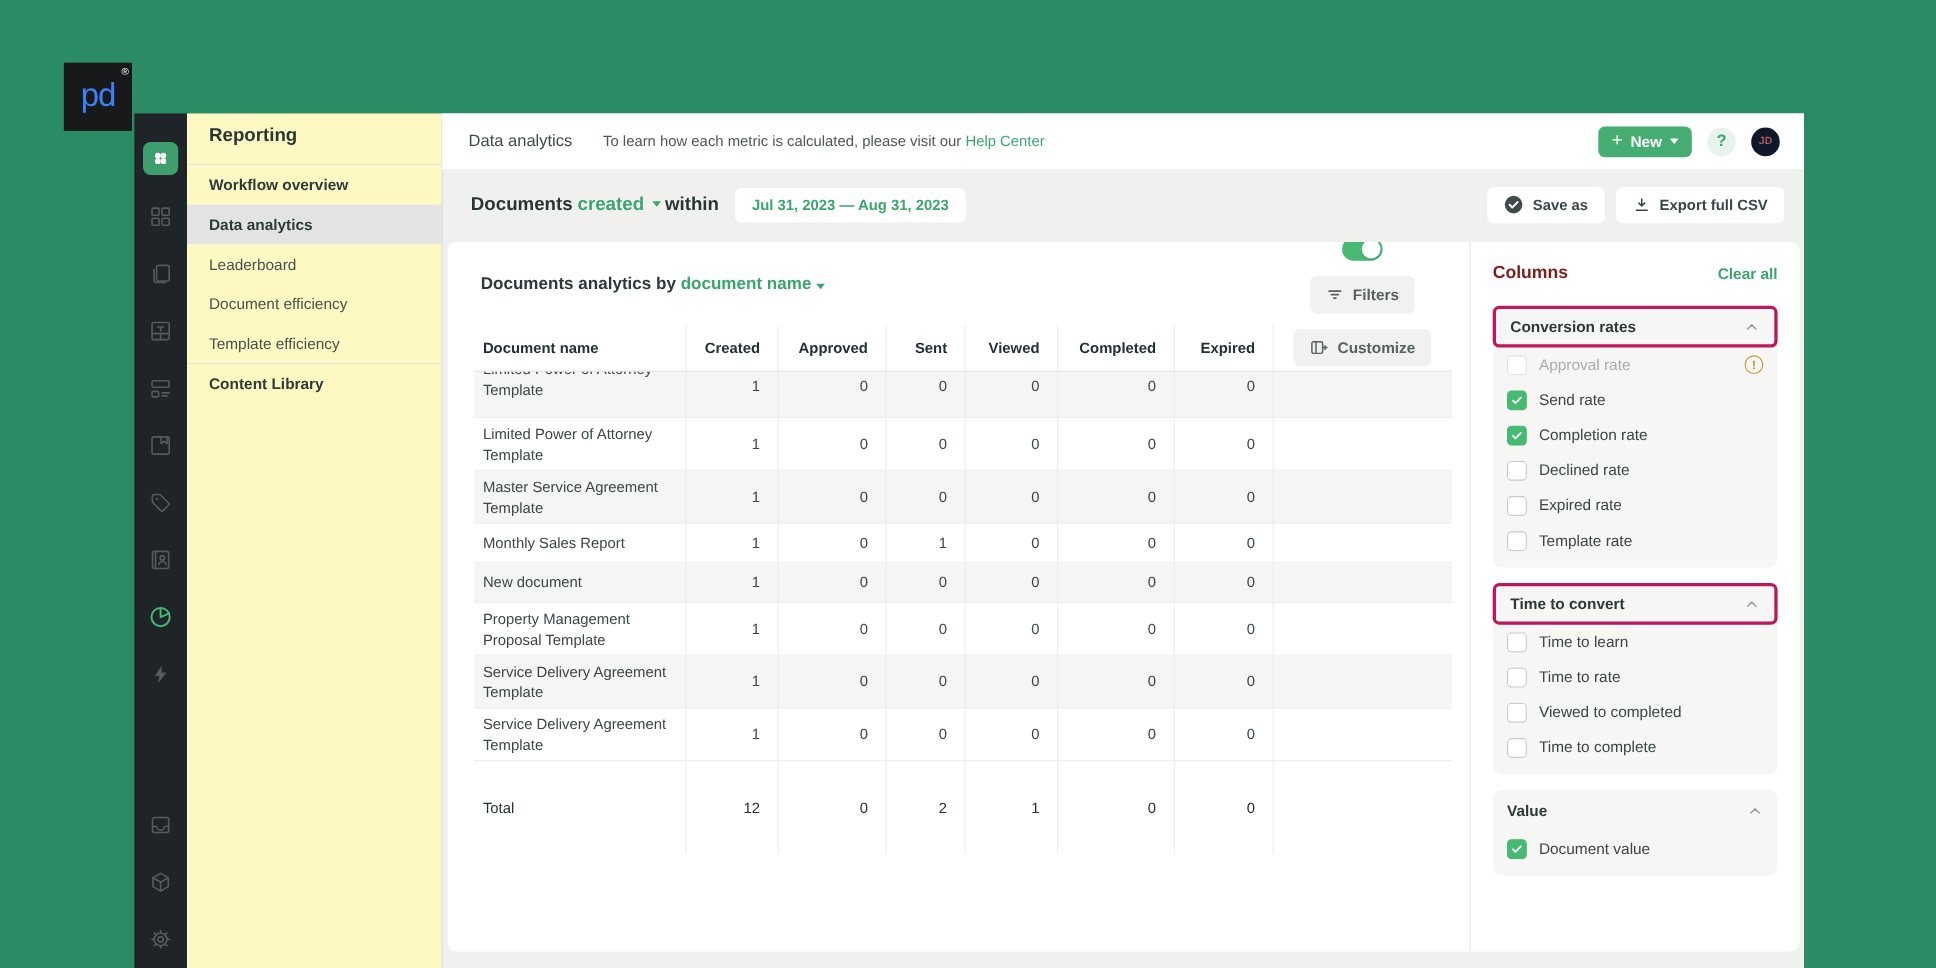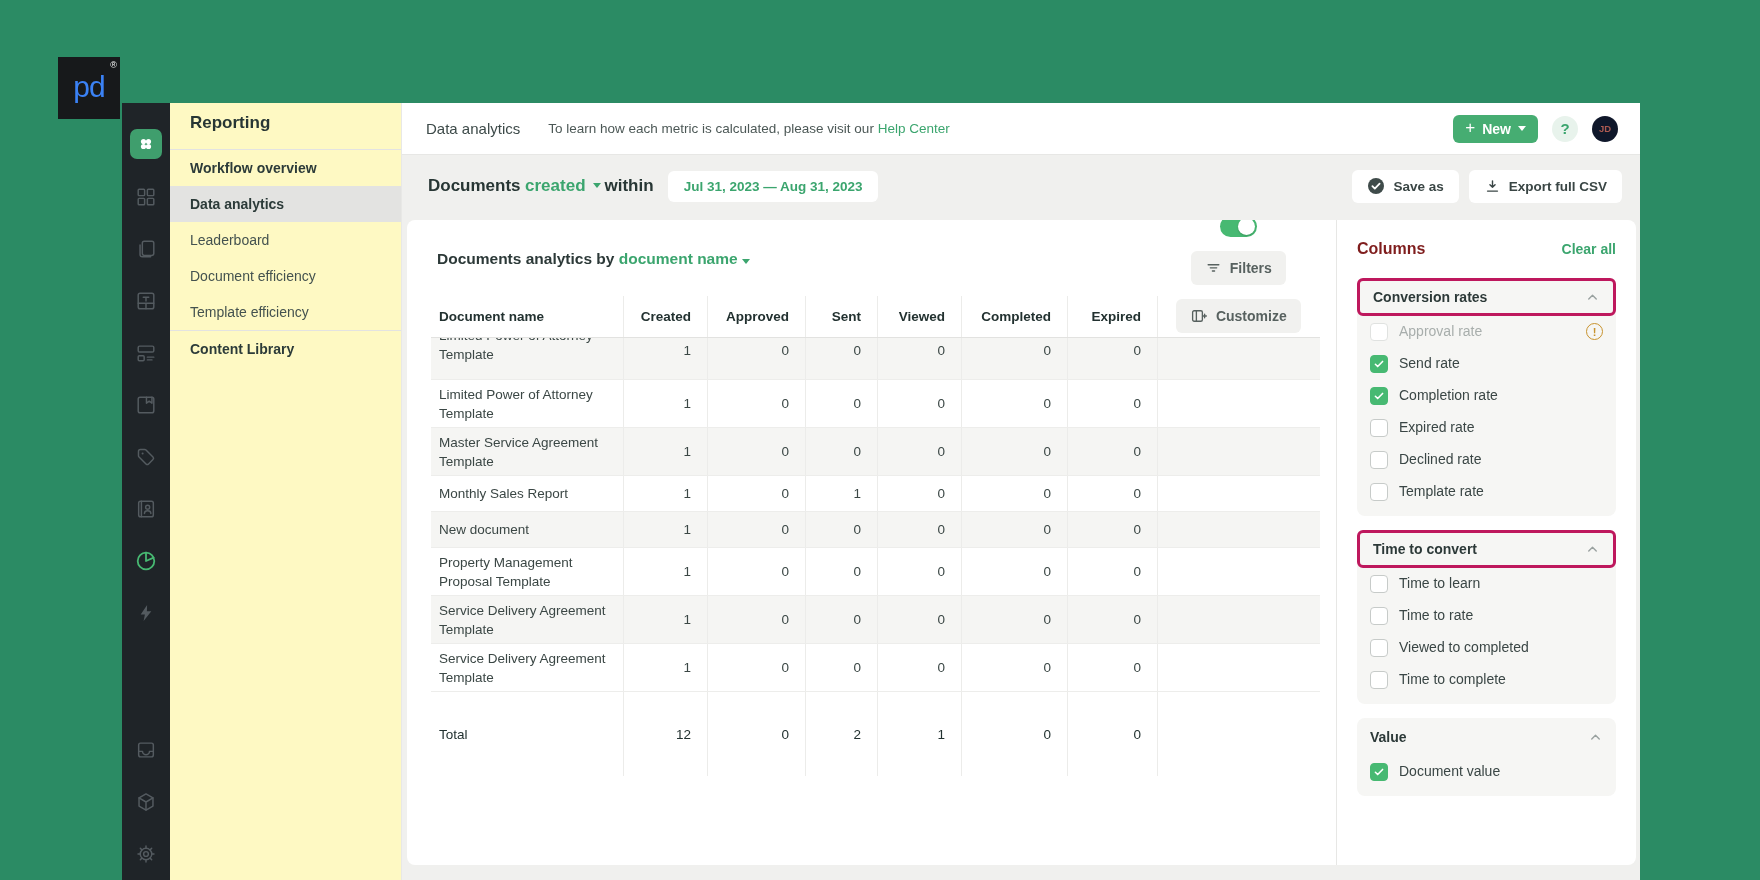--- a/index.html
+++ b/index.html
@@ -461,25 +461,25 @@
                 <div class="chk-row">
                   <span class="chk checked">
                     <svg width="12" height="12" viewBox="0 0 18 18" fill="none" stroke="#fff" stroke-width="2.4" stroke-linecap="round" stroke-linejoin="round">
                       <path d="M3.6 9.4l3.4 3.4 7.4-7.6"></path>
                     </svg>
                   </span>
                   <span class="lbl">Completion rate</span>
                 </div>
                 <div class="chk-row">
                   <span class="chk"></span>
+                  <span class="lbl">Declined rate</span>
+                </div>
+                <div class="chk-row">
+                  <span class="chk"></span>
                   <span class="lbl">Expired rate</span>
-                </div>
-                <div class="chk-row">
-                  <span class="chk"></span>
-                  <span class="lbl">Declined rate</span>
                 </div>
                 <div class="chk-row">
                   <span class="chk"></span>
                   <span class="lbl">Template rate</span>
                 </div>
               </div>
               <div class="section">
                 <div class="sec-head highlighted">
                   <span>Time to convert</span>
                   <span class="chev">

